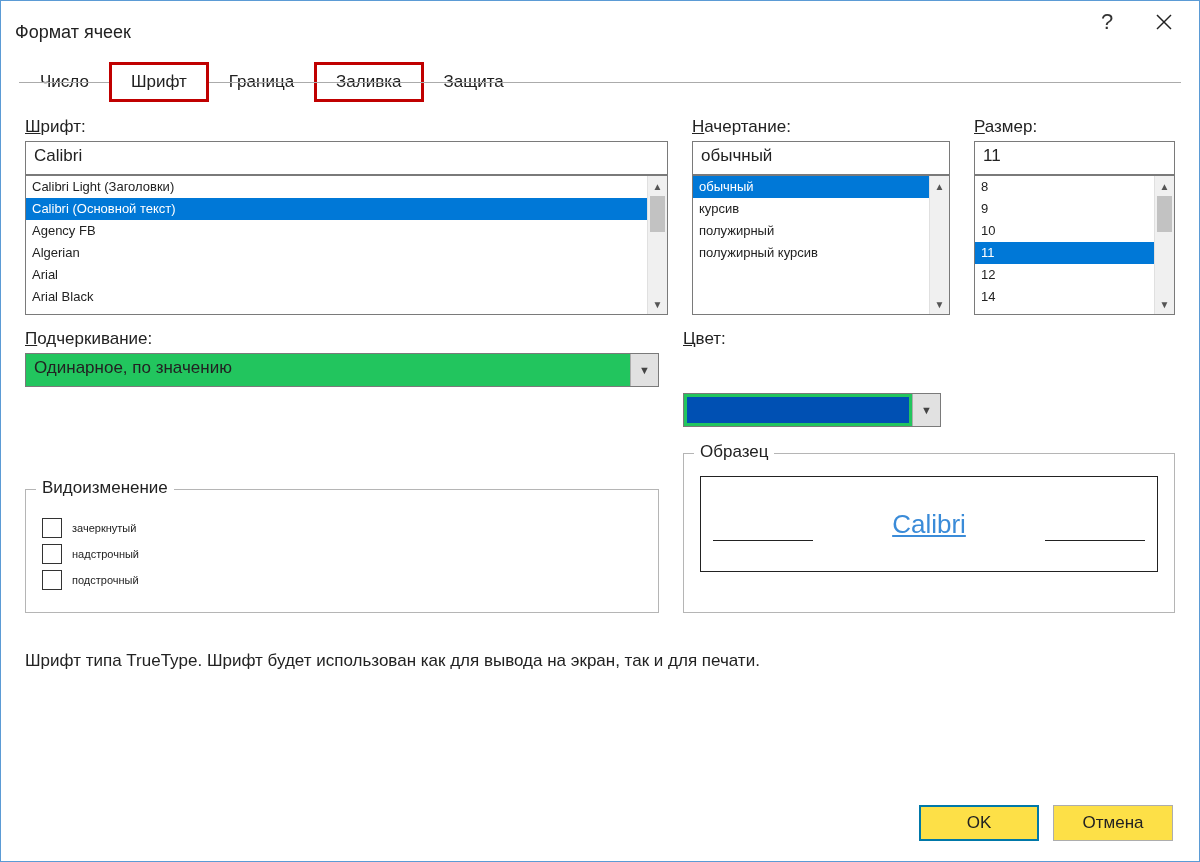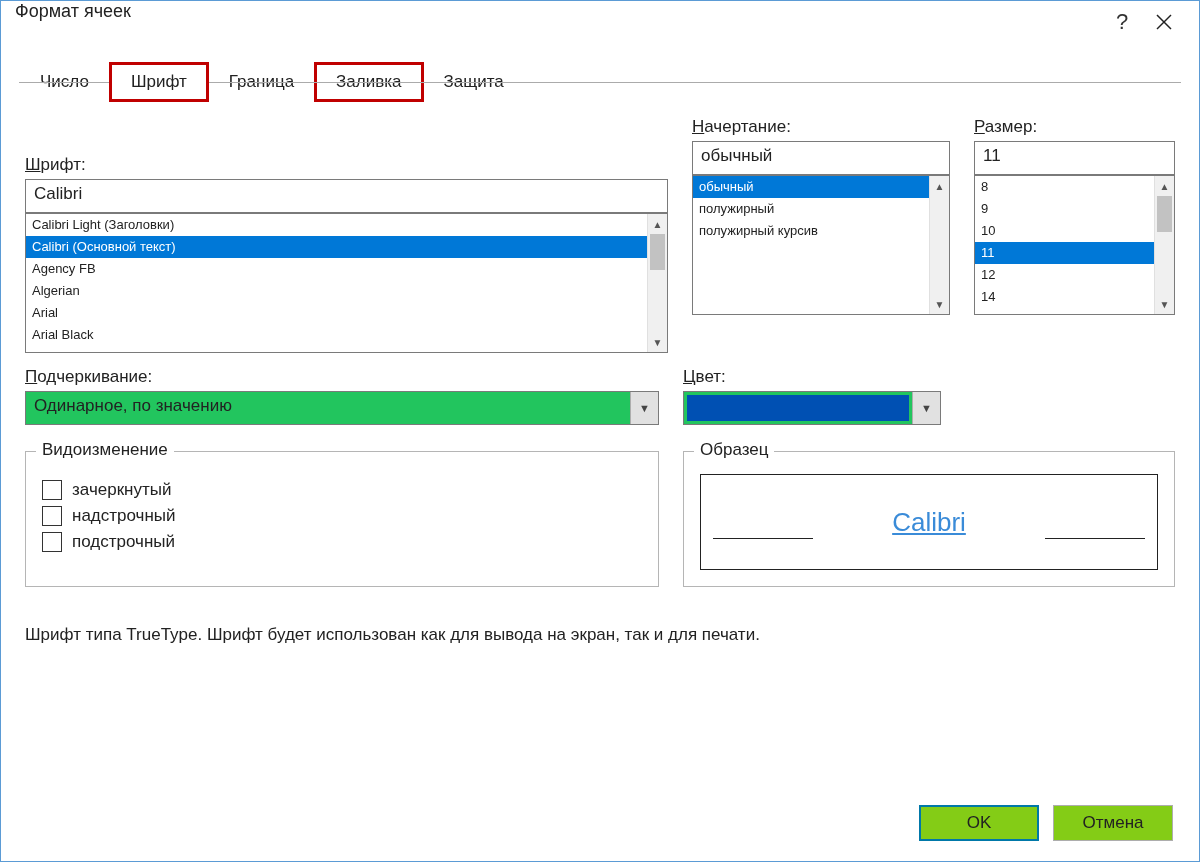--- a/index.html
+++ b/index.html
@@ -14,23 +14,24 @@
     width: 1200px;
     height: 862px;
     border: 1px solid #5b9bd5;
     background: #fff;
     position: relative;
     display: flex;
     flex-direction: column;
   }
   .titlebar {
     display: flex;
-    align-items: flex-start;
+    align-items: flex-end;
     height: 42px;
     padding: 0 14px;
+    gap: 15px;
   }
   .titlebar .title { font-size: 18px; color: #222; }
   .titlebar .spacer { flex: 1; }
   .titlebar .ctl {
     width: 42px; height: 42px;
     display: flex; align-items: center; justify-content: center;
     font-size: 22px; color: #333;
     cursor: default;
   }
   .tabs-row {
@@ -164,21 +165,21 @@
     position: absolute;
     top: -12px; left: 10px;
     background: #fff;
     padding: 0 6px;
     font-size: 17px;
   }
   .checkbox-row {
     display: flex; align-items: center;
     gap: 10px;
     margin: 6px 0;
-    font-size: 17px;
+    font-size: 11px;
   }
   .checkbox-row .box {
     width: 20px; height: 20px;
     border: 1px solid #333;
     background: #fff;
   }
   .preview-box {
     border: 1px solid #222;
     height: 96px;
     display: flex;
@@ -205,21 +206,21 @@
   .footer {
     display: flex;
     justify-content: flex-end;
     padding: 18px 26px 20px 26px;
     gap: 14px;
   }
   .btn {
     min-width: 120px;
     height: 36px;
     border: 1px solid #adadad;
-    background: #84cc16;
+    background: #fde047;
     font-size: 17px;
     display: flex; align-items: center; justify-content: center;
     cursor: default;
   }
   .btn.primary {
     border: 2px solid #0078a8;
   }
 </style>
 </head>
 <body>
@@ -244,21 +245,21 @@
     <div class="tab">Граница</div>
     <div class="tab highlight">Заливка</div>
     <div class="tab">Защита</div>
   </div>
   <div class="tabline"></div>
 
   <div class="body">
 
     <div class="row1">
 
-      <div class="col" style="flex:1; min-width:0;margin-top:38px;">
+      <div class="col" style="flex:1; min-width:0;">
         <div class="label"><span class="ul">Ш</span>рифт:</div>
         <div class="textbox">Calibri</div>
         <div class="listbox">
           <div class="items">
             <div class="item">Calibri Light (Заголовки)</div>
             <div class="item selected">Calibri (Основной текст)</div>
             <div class="item">Agency FB</div>
             <div class="item">Algerian</div>
             <div class="item">Arial</div>
             <div class="item">Arial Black</div>
@@ -272,20 +273,21 @@
           </div>
         </div>
       </div>
 
       <div class="col" style="width:258px;">
         <div class="label"><span class="ul">Н</span>ачертание:</div>
         <div class="textbox">обычный</div>
         <div class="listbox">
           <div class="items">
             <div class="item selected">обычный</div>
+            <div class="item">курсив</div>
             <div class="item">полужирный</div>
             <div class="item">полужирный курсив</div>
           </div>
           <div class="scrollbar">
             <div class="arrow">▲</div>
             <div class="track"></div>
             <div class="arrow">▼</div>
           </div>
         </div>
       </div>
@@ -316,33 +318,33 @@
     <div class="row2">
 
       <div class="col" style="flex:1;">
         <div class="label"><span class="ul">П</span>одчеркивание:</div>
         <div class="dropdown">
           <div class="dd-text">Одинарное, по значению</div>
           <div class="dd-btn">▼</div>
         </div>
       </div>
 
-      <div class="col" style="width:258px;">
+      <div class="col" style="width:258px;gap:40px;">
         <div class="label"><span class="ul">Ц</span>вет:</div>
         <div class="dropdown">
           <div class="color-swatch"></div>
           <div class="dd-btn">▼</div>
         </div>
       </div>
       <div style="width:210px;"></div>
     </div>
 
     <div style="display:flex; gap:24px; margin-top:26px;">
 
-      <div class="fieldset" style="flex:1;">
+      <div class="fieldset" style="flex:1;margin-top:36px;">
         <div class="legend">Видоизменение</div>
         <div class="checkbox-row">
           <div class="box"></div>
           <span><span class="ul">з</span>ачеркнутый</span>
         </div>
         <div class="checkbox-row">
           <div class="box"></div>
           <span>над<span class="ul">с</span>трочный</span>
         </div>
         <div class="checkbox-row">

